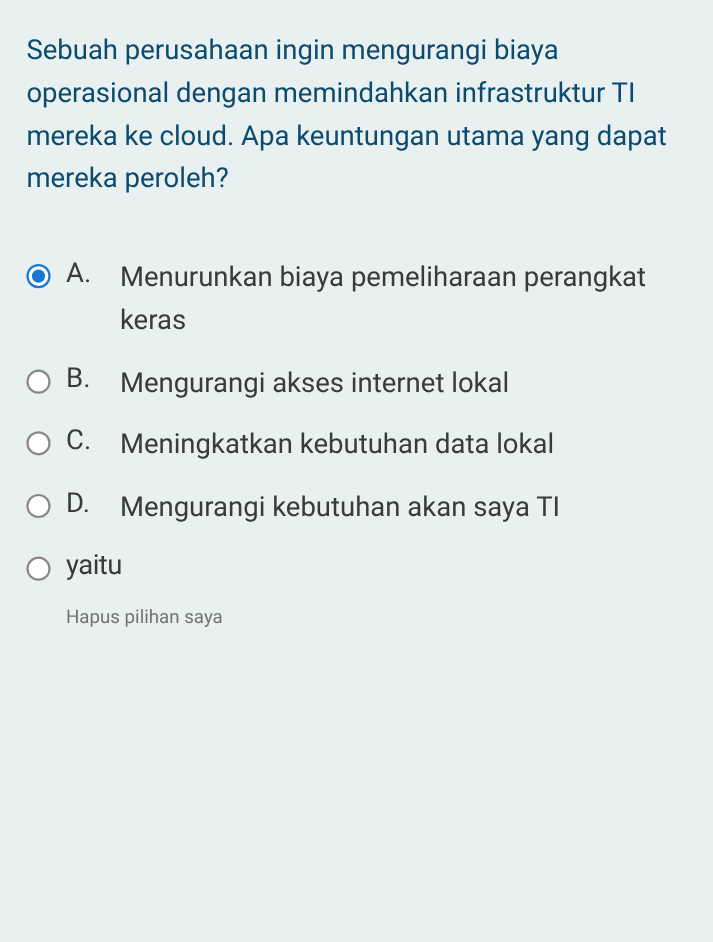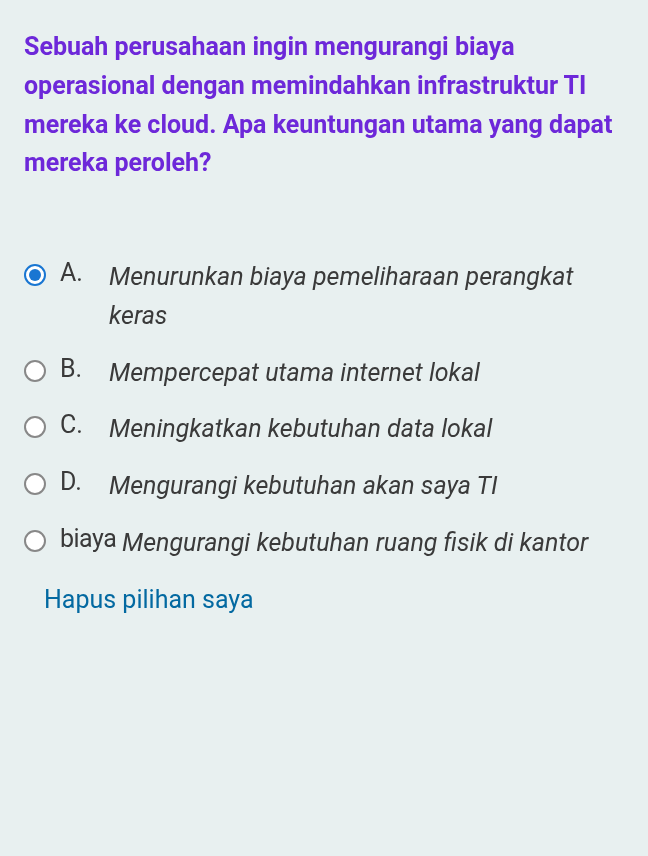--- a/index.html
+++ b/index.html
@@ -11,23 +11,22 @@
       font-family: -apple-system, BlinkMacSystemFont, "Segoe UI", Roboto, Arial, sans-serif;
       background-color: #e8f0f0;
       width: 648px;
       height: 856px;
       padding: 28px 24px;
       color: #3a3a3a;
     }
     .question-text {
       font-size: 25px;
       line-height: 1.55;
-      color: #6d28d9;
-      margin-bottom: 75px;
-      font-weight: bold;
+      color: #0c4a6e;
+      margin-bottom: 51px;
     }
     .options {
       display: flex;
       flex-direction: column;
       gap: 18px;
     }
     .option {
       display: flex;
       align-items: flex-start;
       gap: 14px;
@@ -67,31 +66,30 @@
       font-size: 25px;
       color: #3a3a3a;
       min-width: 45px;
       padding-top: 0px;
     }
     .option-text {
       font-size: 25px;
       line-height: 1.55;
       color: #3a3a3a;
       flex: 1;
-      font-style: italic;
     }
     .option-e .option-letter {
       min-width: 58px;
       letter-spacing: -0.5px;
     }
     .clear-link {
       margin-top: 22px;
-      margin-left: 20px;
-      font-size: 25px;
-      color: #0369a1;
+      margin-left: 36px;
+      font-size: 17px;
+      color: #737373;
       cursor: pointer;
       display: inline-block;
     }
   </style>
 </head>
 <body>
 
 
 
 <div class="question-text">Sebuah perusahaan ingin mengurangi biaya operasional dengan memindahkan infrastruktur TI mereka ke cloud. Apa keuntungan utama yang dapat mereka peroleh?</div>
@@ -103,21 +101,21 @@
     <div class="option-body">
       <div class="option-letter">A.</div>
       <div class="option-text">Menurunkan biaya pemeliharaan perangkat keras</div>
     </div>
   </div>
 
   <div class="option">
     <div class="radio"></div>
     <div class="option-body">
       <div class="option-letter">B.</div>
-      <div class="option-text">Mempercepat utama internet lokal</div>
+      <div class="option-text">Mengurangi akses internet lokal</div>
     </div>
   </div>
 
   <div class="option">
     <div class="radio"></div>
     <div class="option-body">
       <div class="option-letter">C.</div>
       <div class="option-text">Meningkatkan kebutuhan data lokal</div>
     </div>
   </div>
@@ -126,22 +124,21 @@
     <div class="radio"></div>
     <div class="option-body">
       <div class="option-letter">D.</div>
       <div class="option-text">Mengurangi kebutuhan akan saya TI</div>
     </div>
   </div>
 
   <div class="option option-e">
     <div class="radio"></div>
     <div class="option-body">
-      <div class="option-letter">biaya</div>
-      <div class="option-text">Mengurangi kebutuhan ruang fisik di kantor</div>
+      <div class="option-letter">yaitu</div>
     </div>
   </div>
 
 </div>
 
 <div class="clear-link">Hapus pilihan saya</div>
 
 
 
 

